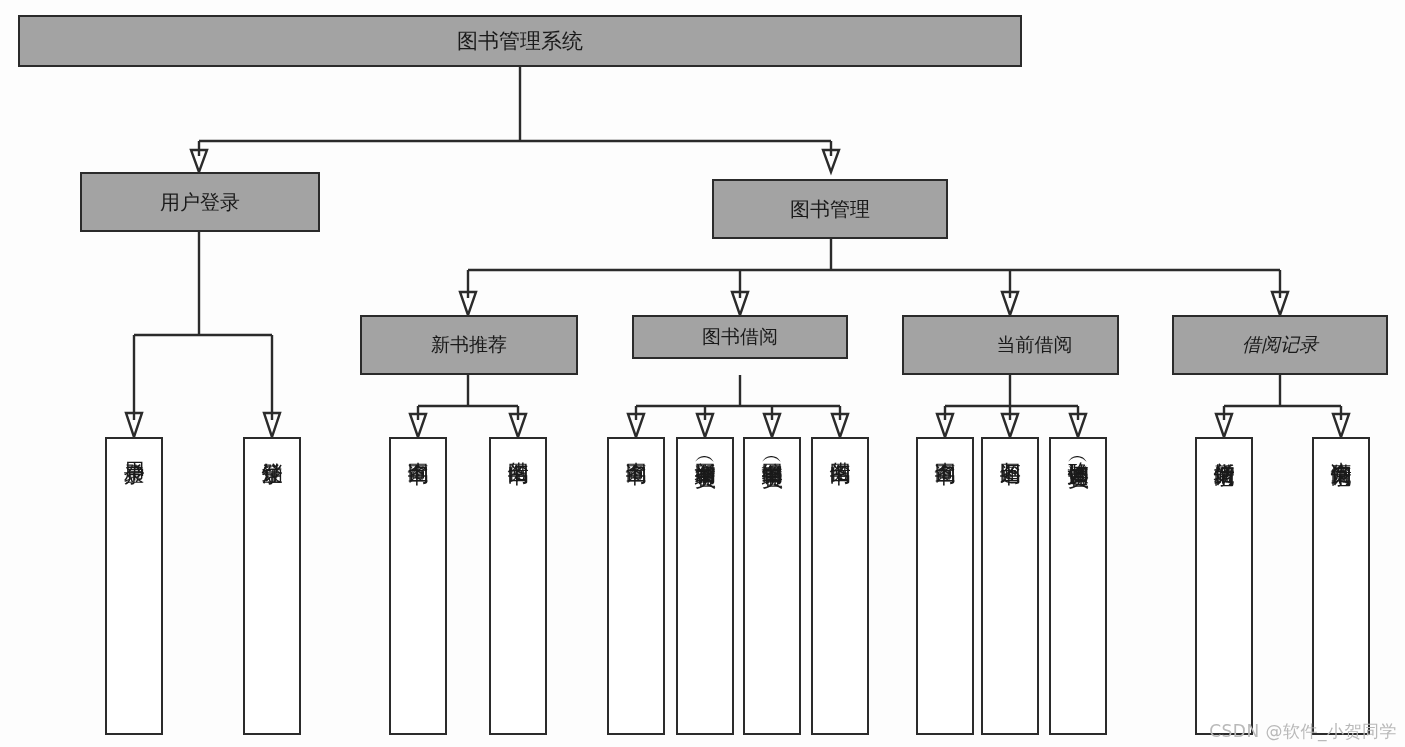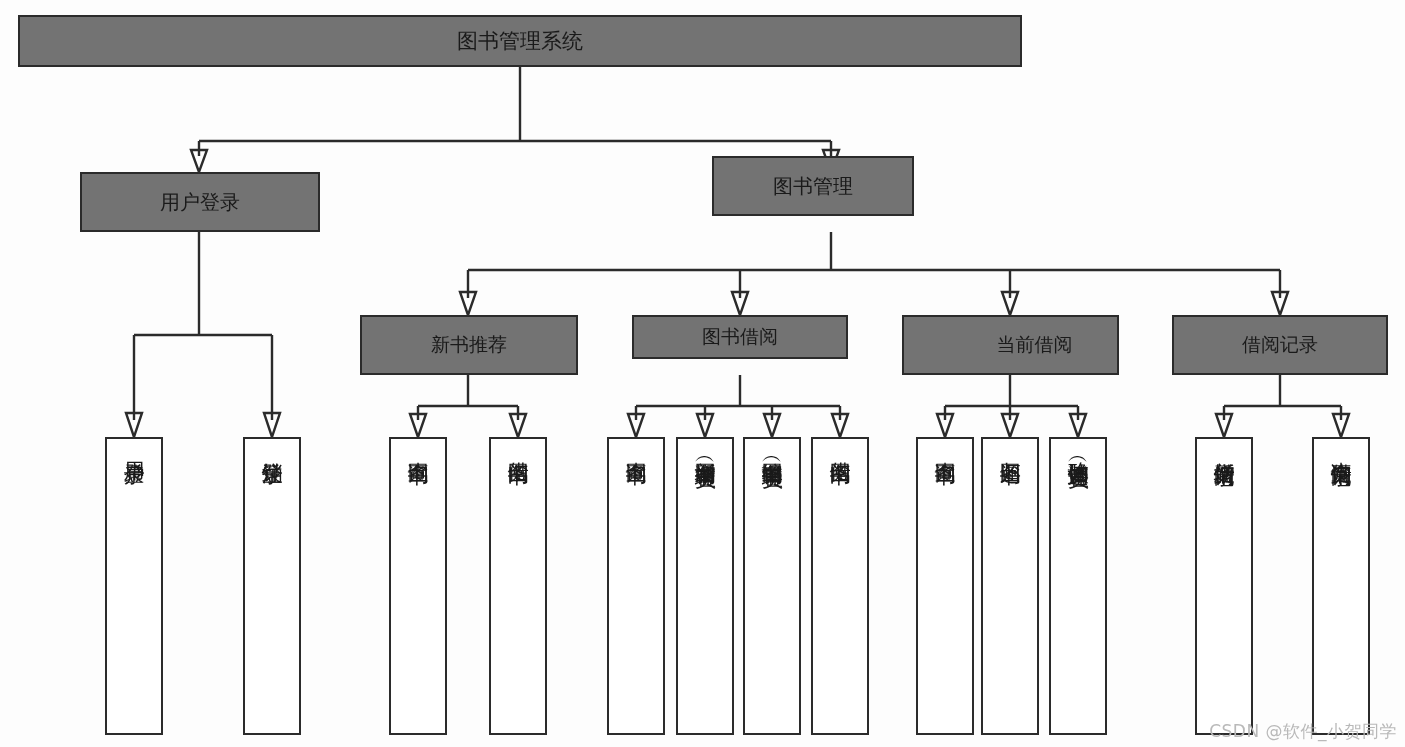--- a/index.html
+++ b/index.html
@@ -9,21 +9,21 @@
     background:#fdfdfd;
     font-family:"DejaVu Sans","Liberation Sans",sans-serif;
     overflow:hidden;
     position:relative;
   }
   #diagram{position:absolute;left:0;top:0;width:1405px;height:747px;}
 
   .node{
     position:absolute;
     box-sizing:border-box;
-    background:#737373;
+    background:#a3a3a3;
     border:2.5px solid #2b2b2b;
     display:flex;
     align-items:center;
     justify-content:center;
     color:#1a1a1a;
   }
   .node.level0{font-size:21px;}
   .node.level1{font-size:20px;}
   .node.level2{font-size:19px;}
 
@@ -128,34 +128,34 @@
     <path d="M1341 437 L1333 414 L1349 414 Z" fill="#2b2b2b" stroke="none"></path>
   </svg>
 
   <div class="node level0" style="left:18px;top:15px;width:1004px;height:52px;">
     <span>图书管理系统</span>
   </div>
 
   <div class="node level1" style="left:80px;top:172px;width:240px;height:60px;">
     <span>用户登录</span>
   </div>
-  <div class="node level1" style="left:712px;top:156px;width:202px;height:60px;">
+  <div class="node level1" style="left:712px;top:179px;width:236px;height:60px;">
     <span>图书管理</span>
   </div>
 
   <div class="node level2" style="left:360px;top:315px;width:218px;height:60px;text-align:right;">
     <span>新书推荐</span>
   </div>
   <div class="node level2" style="left:632px;top:315px;width:216px;height:44px;">
     <span>图书借阅</span>
   </div>
   <div class="node level2" style="left:902px;top:315px;width:217px;height:60px;padding-left:48px;">
     <span>当前借阅</span>
   </div>
-  <div class="node level2" style="left:1172px;top:315px;width:216px;height:60px;">
+  <div class="node level2" style="left:1172px;top:315px;width:216px;height:60px;font-style:italic;">
     <span>借阅记录</span>
   </div>
 
   <div class="leaf" style="left:105px;top:437px;width:58px;height:298px;">
     <span class="vtext">用户登录</span>
   </div>
   <div class="leaf" style="left:243px;top:437px;width:58px;height:298px;">
     <span class="vtext">注销登录</span>
   </div>
 

